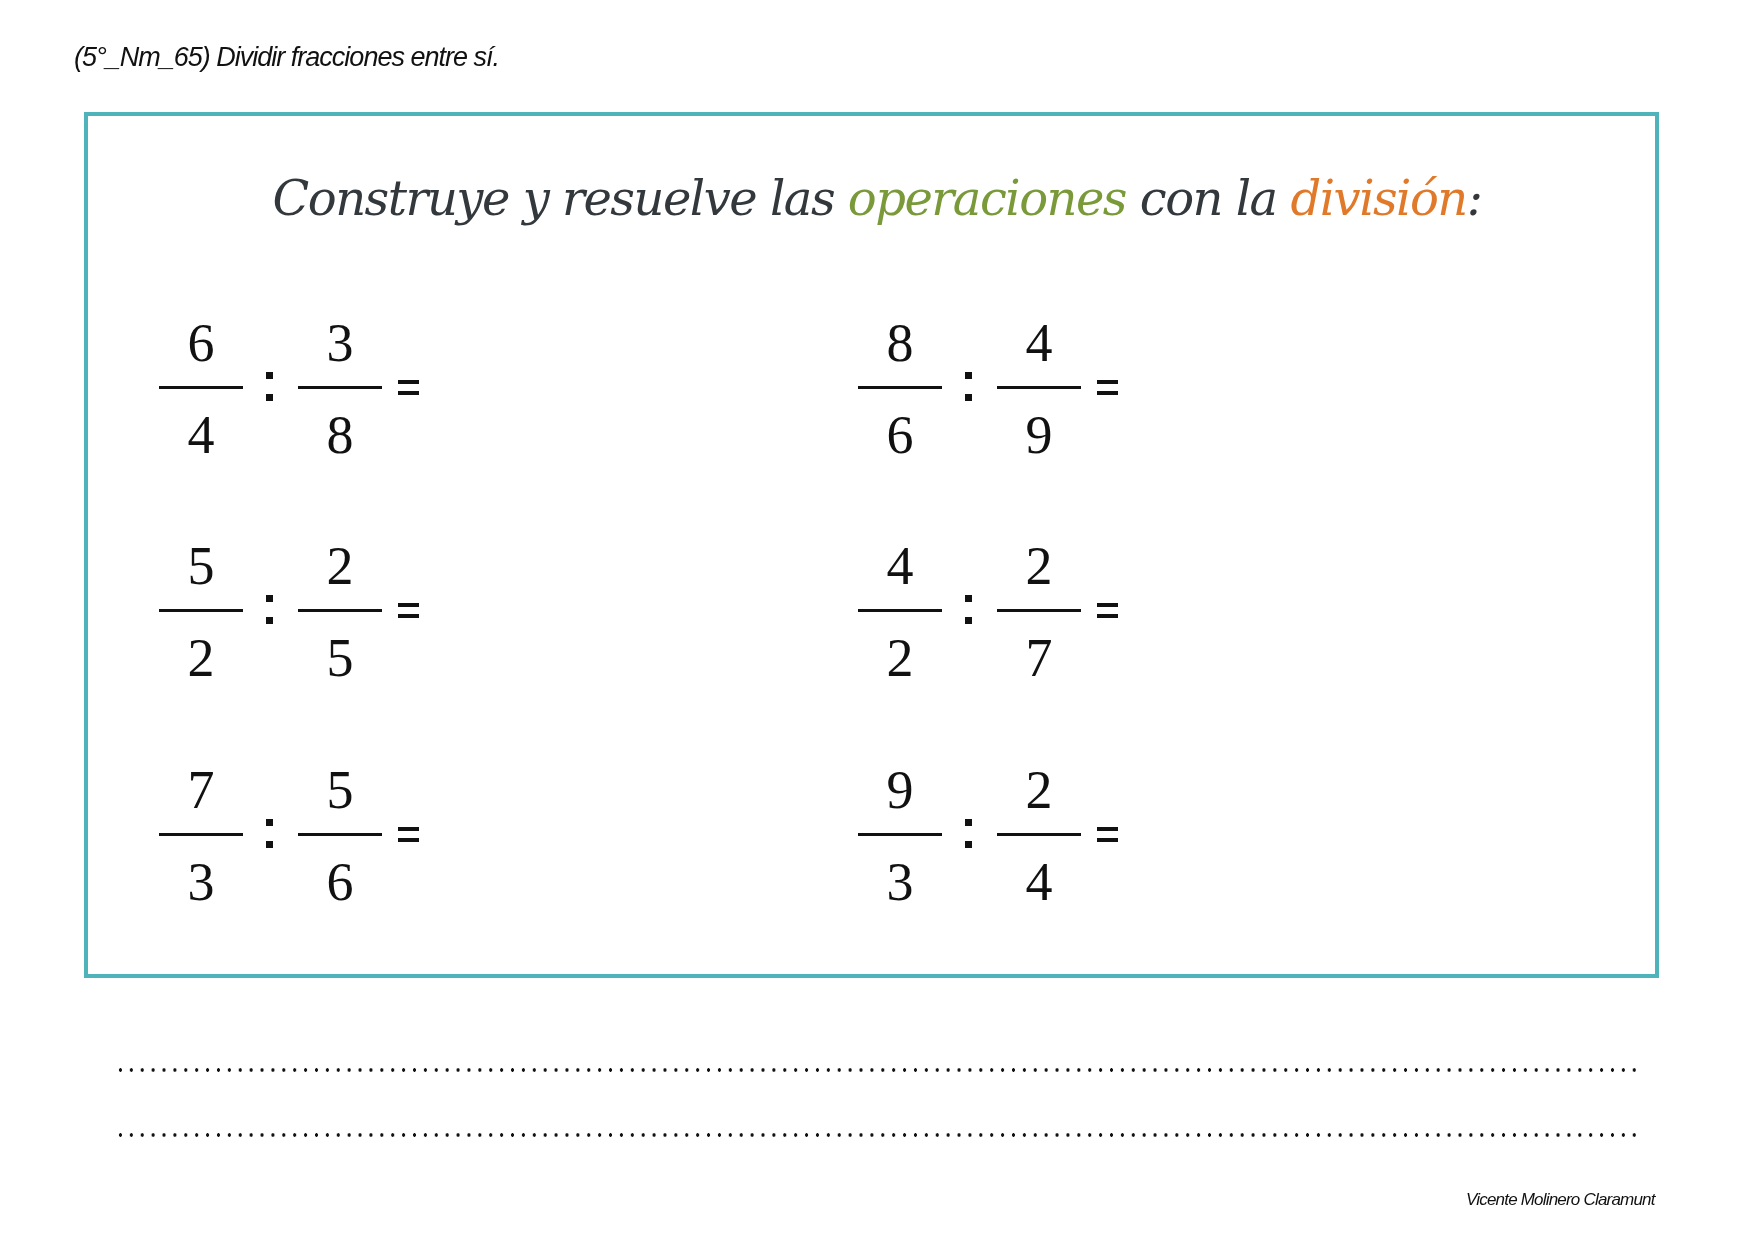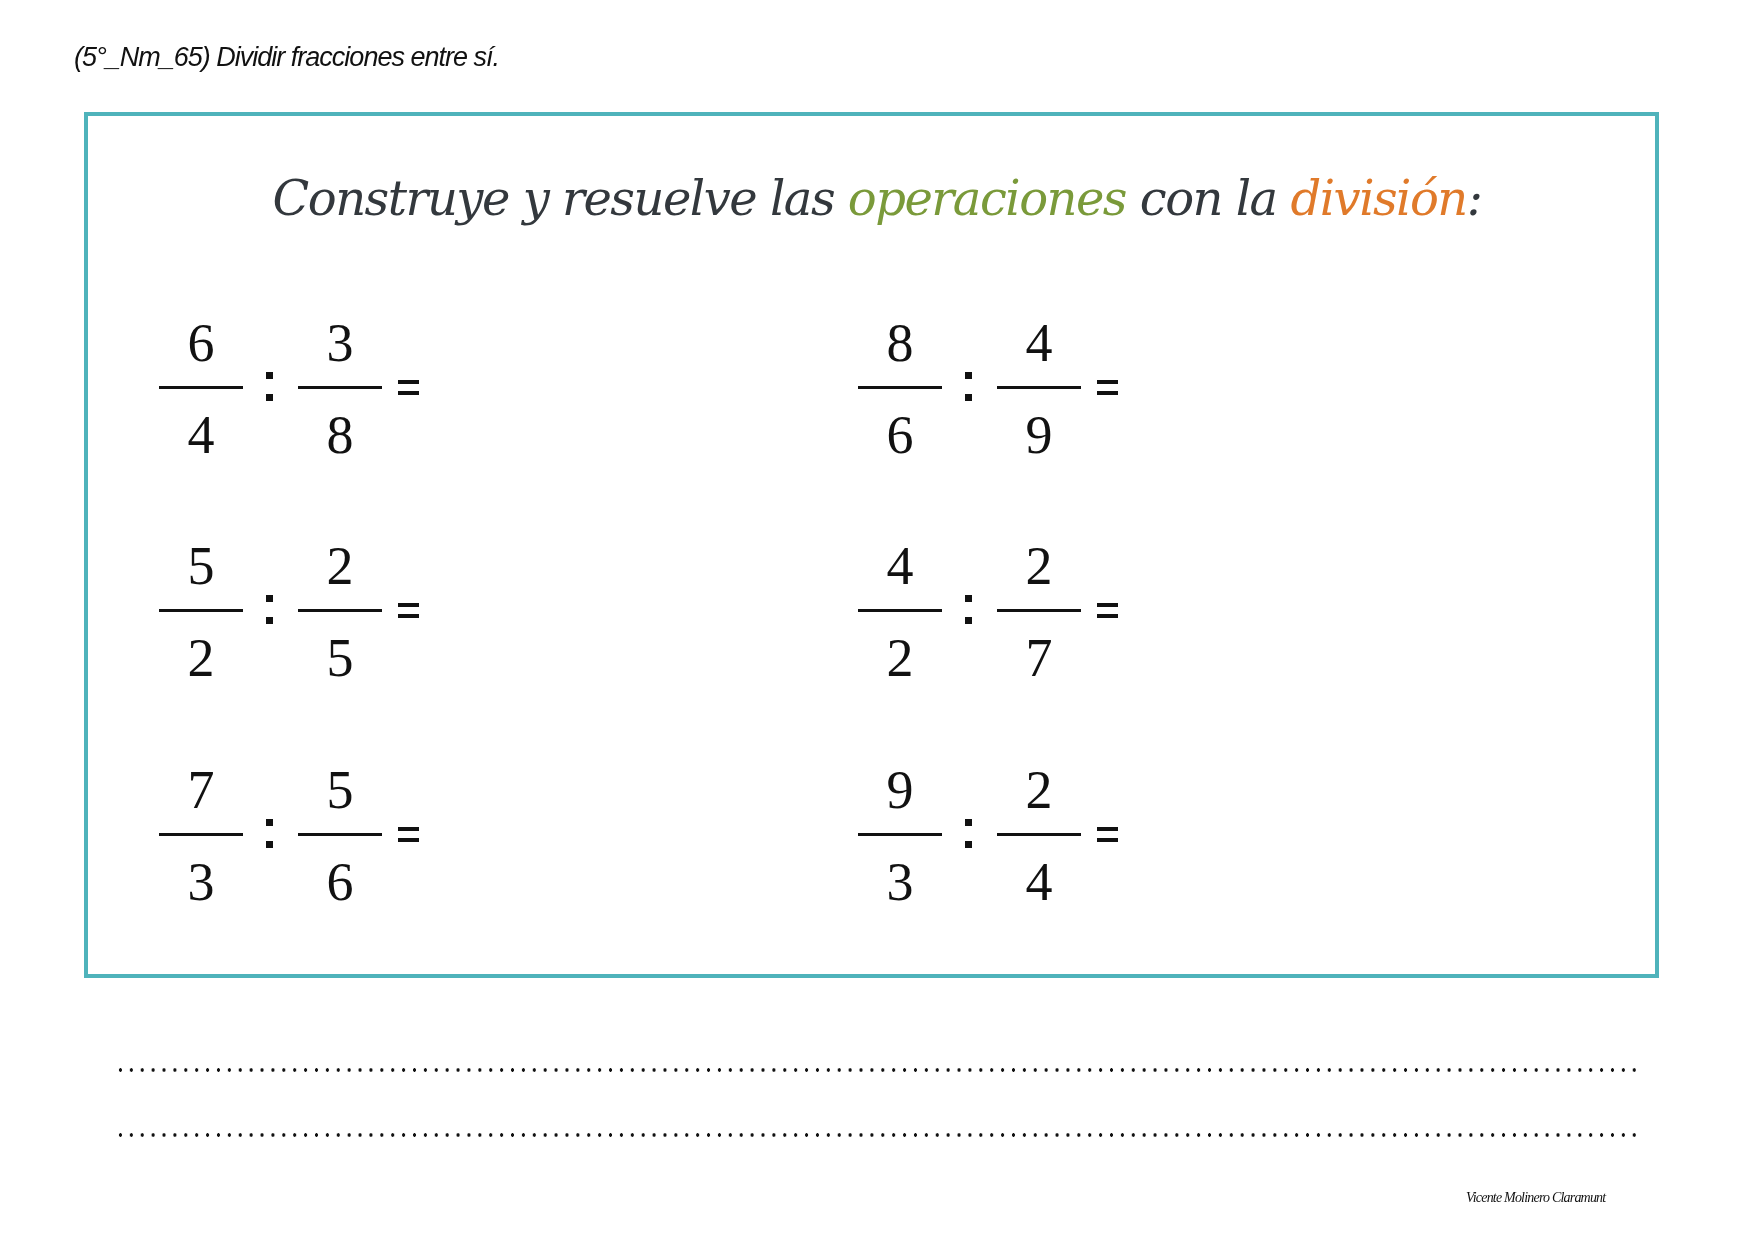--- a/index.html
+++ b/index.html
@@ -119,23 +119,23 @@
       width: 1528px;
       height: 4px;
       background-image: radial-gradient(circle, #111111 1.6px, transparent 1.9px);
       background-size: 10.9px 4px;
       background-repeat: repeat-x;
     }
     .footer {
       position: absolute;
       left: 1466px;
       top: 1190px;
-      font-family: Liberation Serif, serif;
+      font-family: Liberation Sans, sans-serif;
       font-style: italic;
-      font-size: 14px;
+      font-size: 17px;
       letter-spacing: -0.8px;
       color: #111111;
       white-space: nowrap;
     }
   </style>
 </head>
 <body>
 
 <div class="header">(5°_Nm_65) Dividir fracciones entre sí.</div>
 

